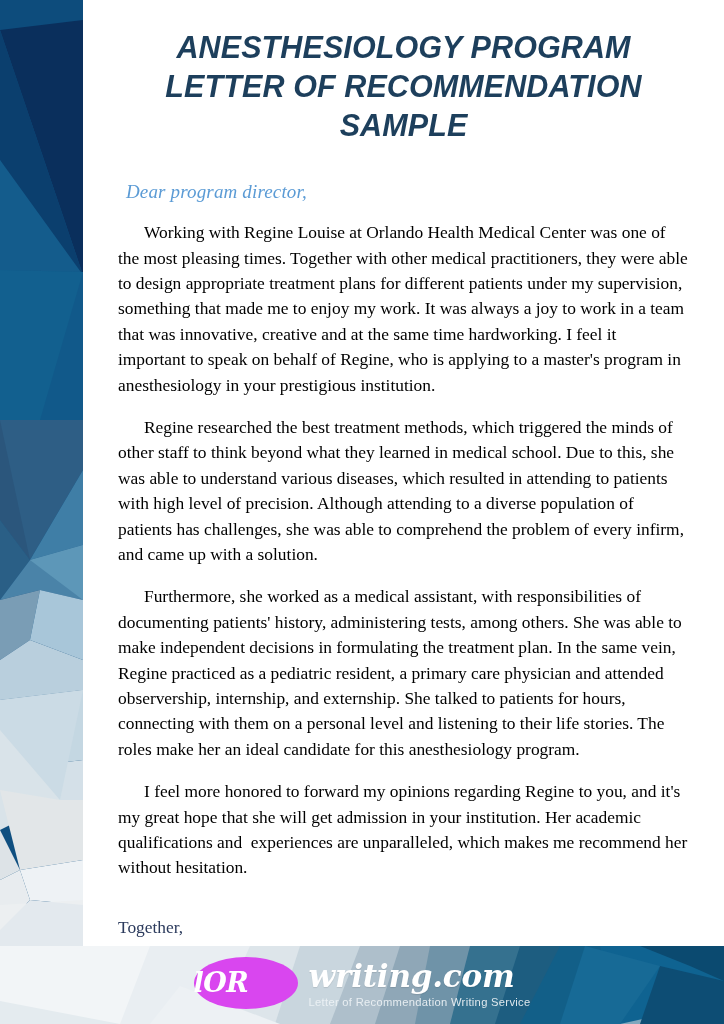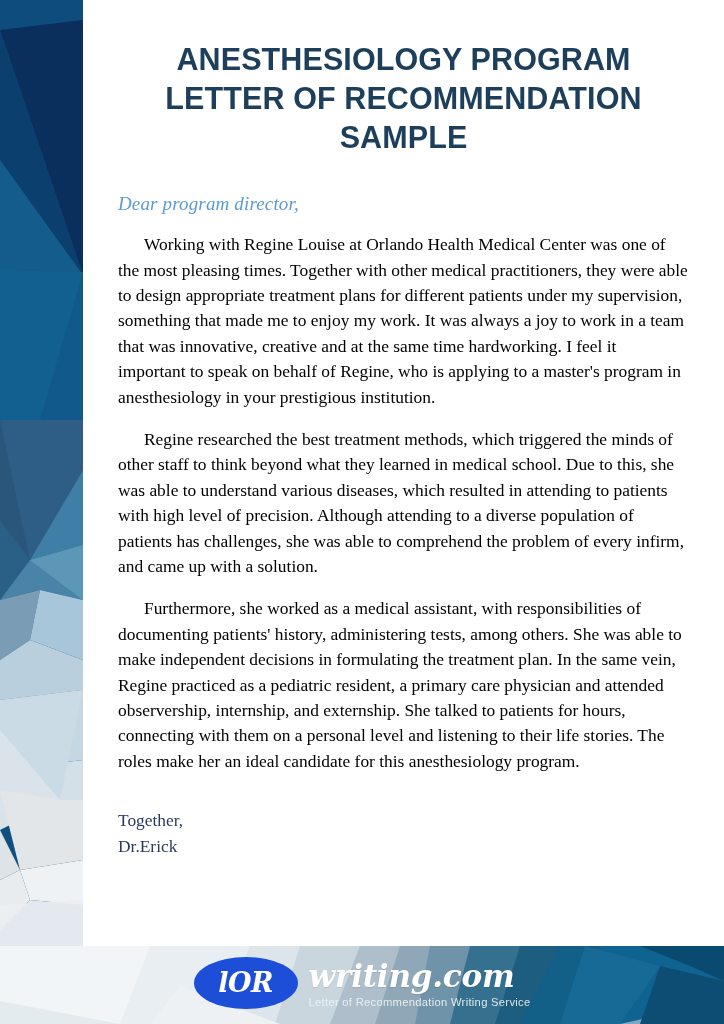--- a/index.html
+++ b/index.html
@@ -36,38 +36,39 @@
   .content {
     position: absolute;
     left: 83px;
     top: 0;
     width: 641px;
     height: 946px;
     box-sizing: border-box;
   }
 
   .title {
-    margin: 12px;
+    margin: 0;
     padding: 28px 32px 0 32px;
     text-align: center;
     font-family: "Liberation Sans", sans-serif;
     font-weight: bold;
     font-size: 30.5px;
     line-height: 1.28;
     letter-spacing: 0.1px;
     color: #1d3f5c;
     text-transform: uppercase;
+    font-style: italic;
   }
 
   .letter {
     padding: 0 36px 0 35px;
   }
 
   .salutation {
-    margin: 36px 0 0 0;
+    margin: 36px 0 0 8px;
     font-family: "Liberation Serif", serif;
     font-style: italic;
     font-size: 19px;
     color: #5b9bd5;
     letter-spacing: 0.15px;
   }
 
   .body-text {
     margin: 17px 0 0 0;
     font-family: "Liberation Serif", serif;
@@ -116,24 +117,23 @@
   .logo {
     position: relative;
     display: flex;
     align-items: flex-start;
     transform: translateY(-2px);
   }
   .logo-badge {
     width: 104px;
     height: 52px;
     border-radius: 50%;
-    background: #1d4ed8;
+    background: #d946ef;
     display: flex;
     align-items: center;
-    justify-content: center;
     flex: none;
   }
   .logo-badge span {
     font-family: "DejaVu Serif", serif;
     font-style: italic;
     font-weight: bold;
     font-size: 27px;
     color: #ffffff;
     letter-spacing: -0.5px;
     transform: translateY(-1px);
@@ -209,20 +209,21 @@
 
     <h1 class="title">ANESTHESIOLOGY PROGRAM LETTER OF RECOMMENDATION SAMPLE</h1>
 
     <div class="letter">
 
       <p class="salutation">Dear program director,</p>
 
       <p class="body-text">Working with Regine Louise at Orlando Health Medical Center was one of the most pleasing times. Together with other medical practitioners, they were able to design appropriate treatment plans for different patients under my supervision, something that made me to enjoy my work. It was always a joy to work in a team that was innovative, creative and at the same time hardworking. I feel it important to speak on behalf of Regine, who is applying to a master's program in anesthesiology in your prestigious institution.</p>
       <p class="body-text">Regine researched the best treatment methods, which triggered the minds of other staff to think beyond what they learned in medical school. Due to this, she was able to understand various diseases, which resulted in attending to patients with high level of precision. Although attending to a diverse population of patients has challenges, she was able to comprehend the problem of every infirm, and came up with a solution.</p>
       <p class="body-text">Furthermore, she worked as a medical assistant, with responsibilities of documenting patients' history, administering tests, among others. She was able to make independent decisions in formulating the treatment plan. In the same vein, Regine practiced as a pediatric resident, a primary care physician and attended observership, internship, and externship. She talked to patients for hours, connecting with them on a personal level and listening to their life stories. The roles make her an ideal candidate for this anesthesiology program.</p>
+      <p class="body-text">I feel more honored to forward my opinions regarding Regine to you, and it's my great hope that she will get admission in your institution. Her academic qualifications and  experiences are unparalleled, which makes me recommend her without hesitation.</p>
 
       <div class="signature">
         <div>Together,</div>
         <div>Dr.Erick</div>
       </div>
 
     </div>
   </div>
 
   <div class="footer">

